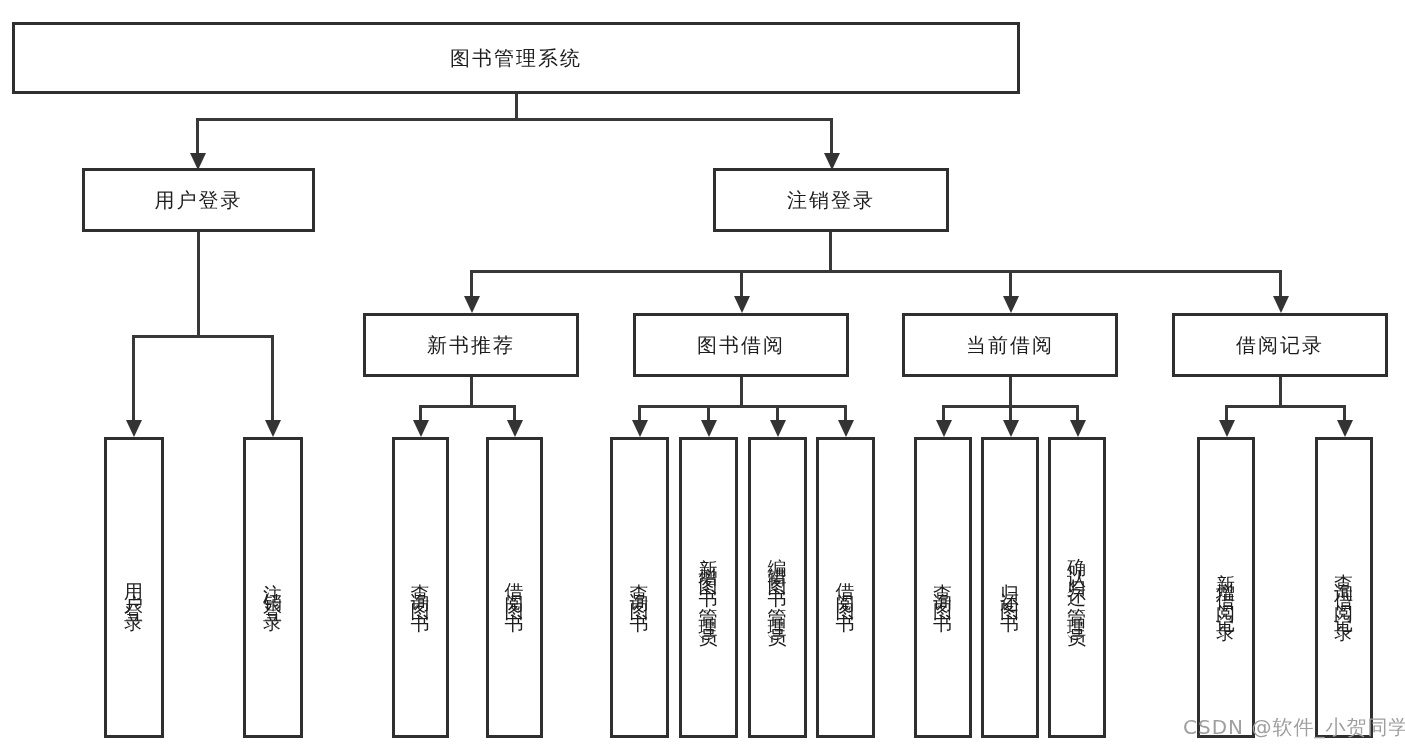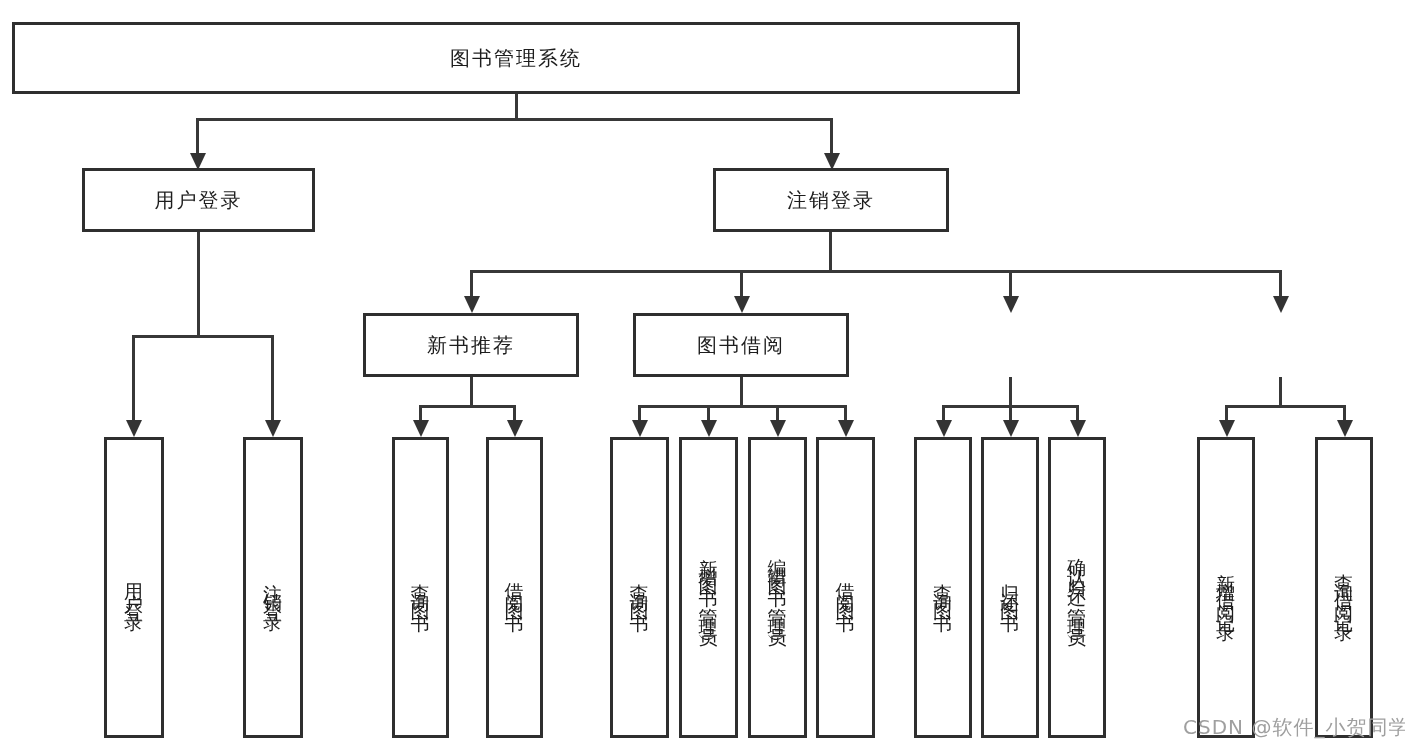--- a/index.html
+++ b/index.html
@@ -88,20 +88,22 @@
   <div class="arrow" style="left:464px; top:296px;"></div>
   <div class="vline" style="left:740px; top:270px; height:29px;"></div>
   <div class="arrow" style="left:734px; top:296px;"></div>
   <div class="vline" style="left:1009px; top:270px; height:29px;"></div>
   <div class="arrow" style="left:1003px; top:296px;"></div>
   <div class="vline" style="left:1279px; top:270px; height:29px;"></div>
   <div class="arrow" style="left:1273px; top:296px;"></div>
 
   <div class="box h" style="left:363px; top:313px; width:216px; height:64px;">新书推荐</div>
   <div class="box h" style="left:633px; top:313px; width:216px; height:64px;">图书借阅</div>
+  <div class="box h" style="left:902px; top:313px; width:216px; height:64px;">当前借阅</div>
+  <div class="box h" style="left:1172px; top:313px; width:216px; height:64px;">借阅记录</div>
 
   <div class="vline" style="left:470px; top:377px; height:30px;"></div>
   <div class="hline" style="left:419px; top:405px; width:97px;"></div>
   <div class="vline" style="left:419px; top:405px; height:17px;"></div>
   <div class="arrow" style="left:413px; top:420px;"></div>
   <div class="vline" style="left:513px; top:405px; height:17px;"></div>
   <div class="arrow" style="left:507px; top:420px;"></div>
 
   <div class="box v" style="left:392px; top:437px; width:57px; height:301px;">查询图书</div>
   <div class="box v" style="left:486px; top:437px; width:57px; height:301px;">借阅图书</div>

